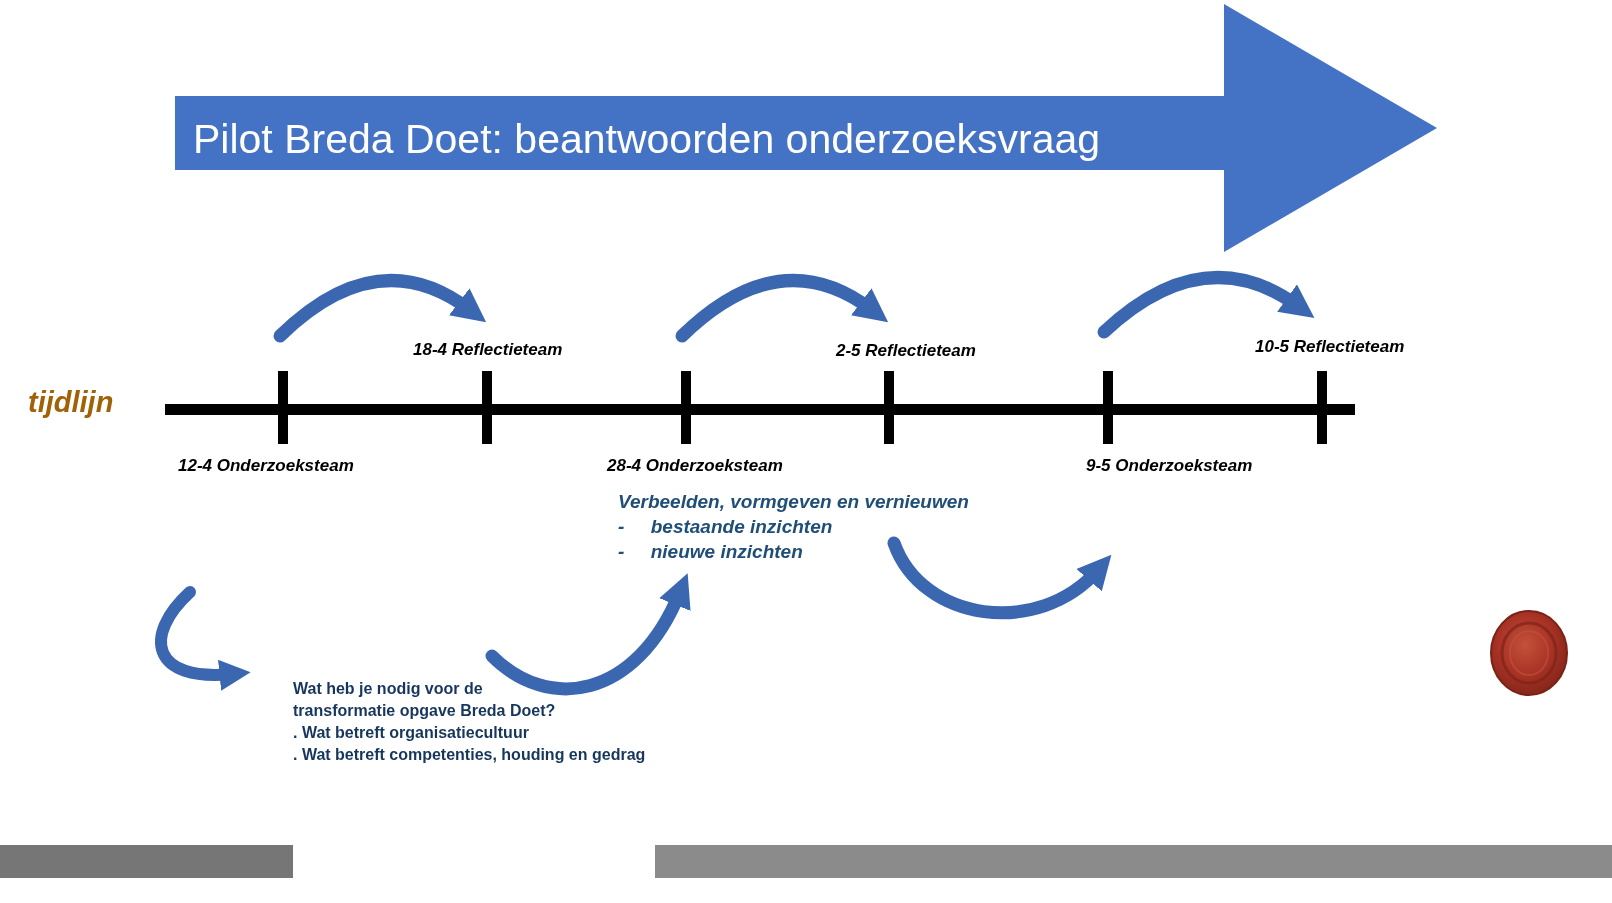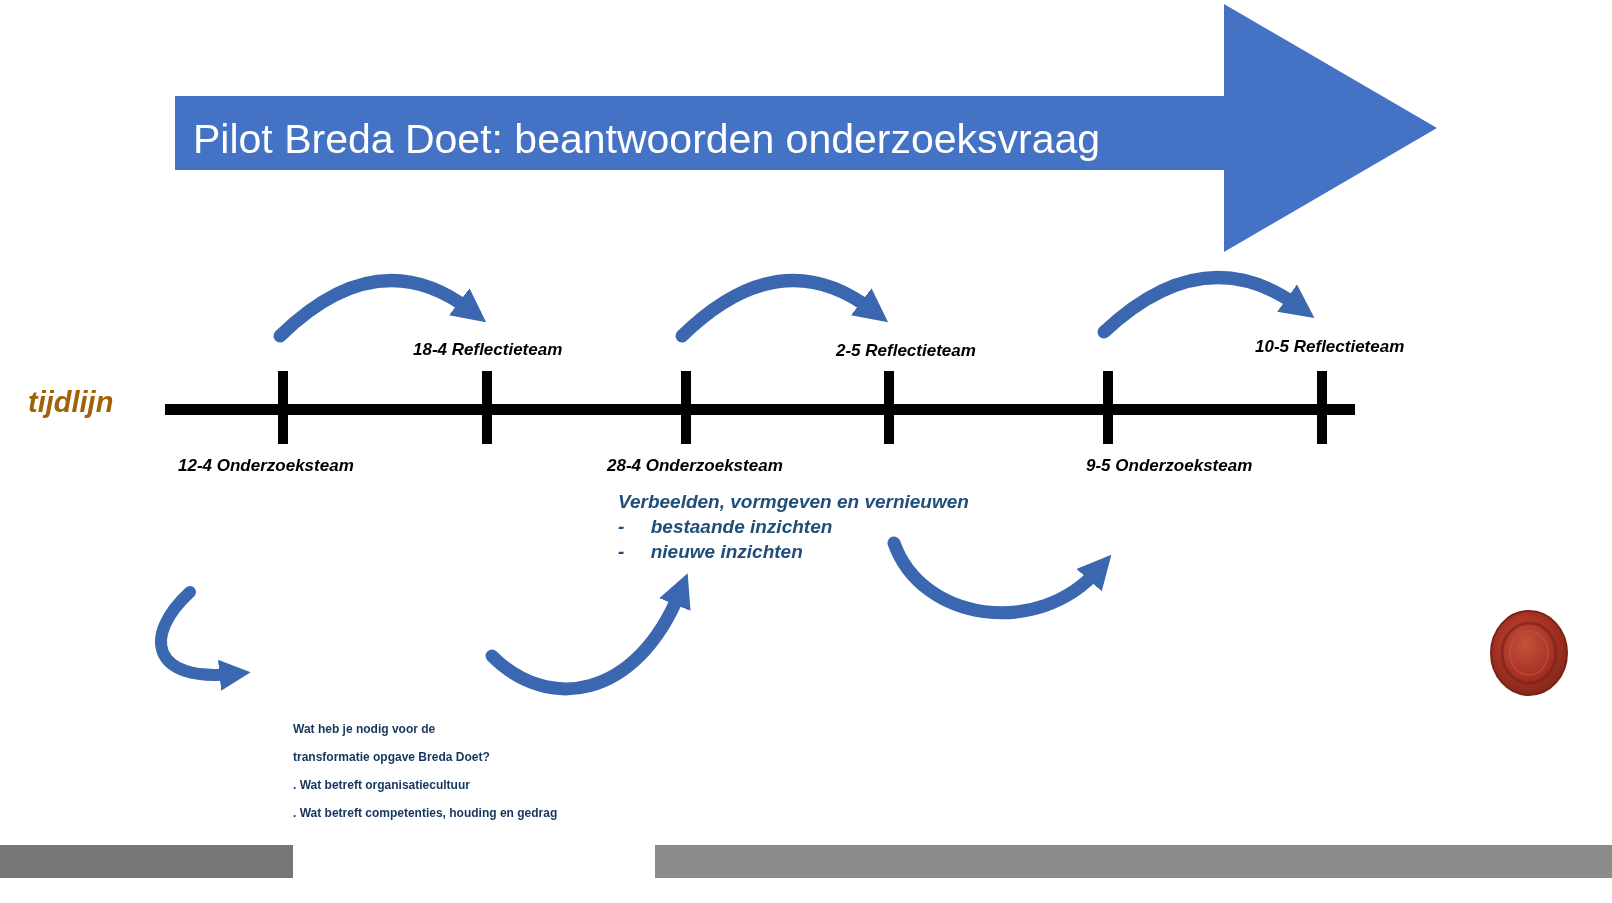--- a/index.html
+++ b/index.html
@@ -48,21 +48,21 @@
     font-size:19px; font-weight:bold; font-style:italic; color:#1F4E79;
     line-height:25px; white-space:pre-wrap;
   }
   .phase1 { left:178px; top:489px; }
   .phase2 { left:598px; top:489px;margin-left:20px; }
   .phase3 { left:1038px; top:489px; }
   .ophalen { left:293px; top:625px; }
 
   .navy-block { font-weight:bold; color:#17365D; white-space:pre-wrap; font-style:normal; }
   .zicht { left:1268px; top:501px; font-size:20px; line-height:27px; }
-  .vragen { left:293px; top:715px; font-size:12px; line-height:28px; }
+  .vragen { left:293px; top:678px; font-size:16px; line-height:22px; }
 
   
   .footer-left  { left:0; top:845px; width:293px; height:33px; background:#767676; }
   .footer-right { left:655px; top:845px; width:957px; height:33px; background:#8B8B8B; }
 
   .overlay { left:0; top:0; pointer-events:none; }
 </style>
 </head>
 <body>
 

